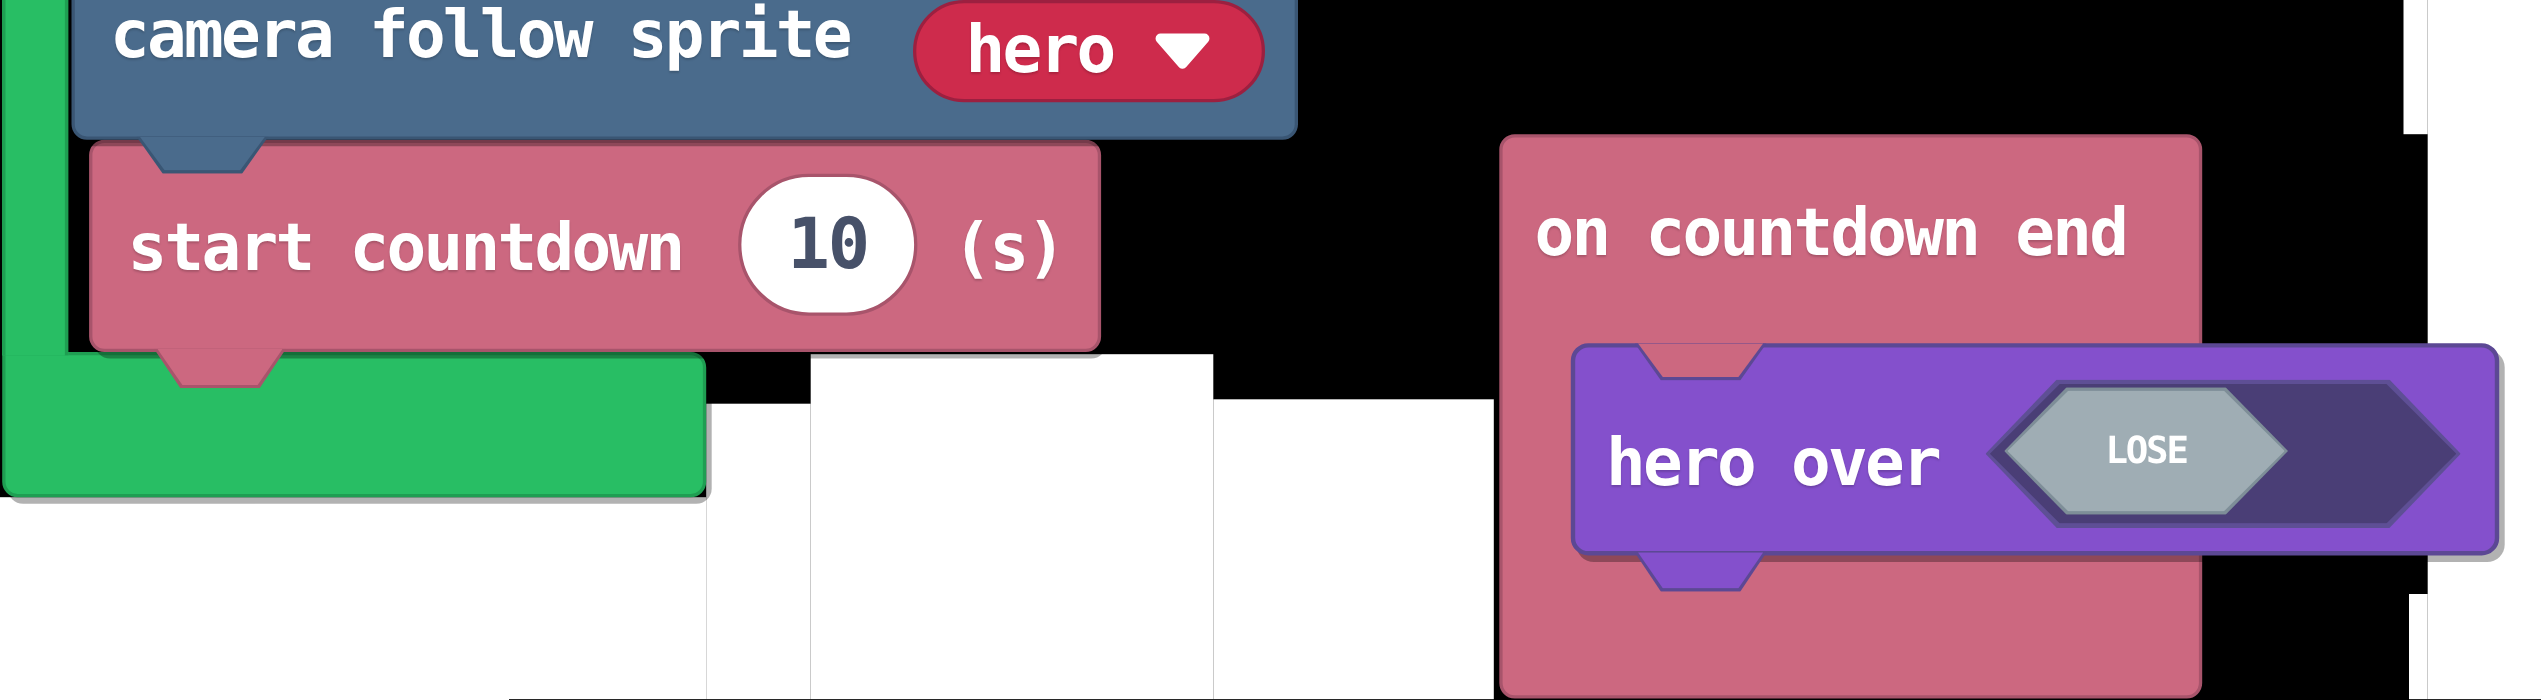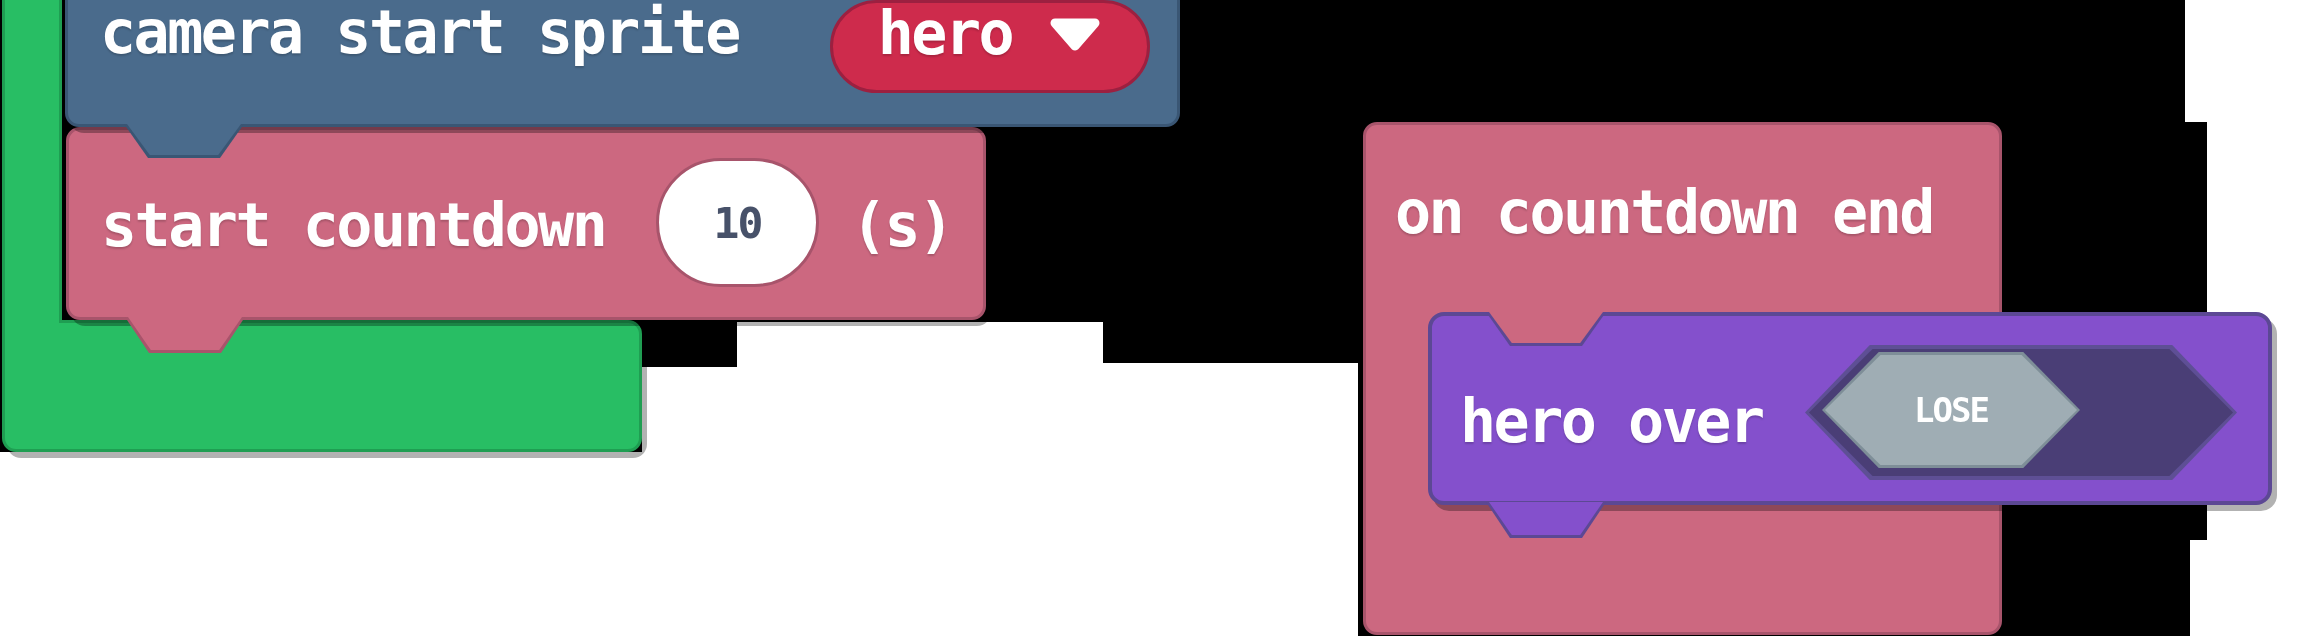--- a/index.html
+++ b/index.html
@@ -15,33 +15,33 @@
   #green-spine{left:2px;top:0;width:60px;height:323px;background:var(--loops-green);
                border-left:3px solid var(--loops-green-border);border-right:3px solid var(--loops-green-border);box-sizing:border-box;}
   #green-bar{left:2px;top:320px;width:640px;height:132px;background:var(--loops-green);
              border:3px solid var(--loops-green-border);border-radius:2px 14px 14px 14px;box-sizing:border-box;}
 
   #blue-block{left:65px;top:-55px;width:1115px;height:182px;background:var(--scene-blue);
               border:3px solid var(--scene-blue-border);border-radius:14px;box-sizing:border-box;}
   #blue-label{left:32px;top:54px;}
   #hero-pill{position:absolute;left:762px;top:52px;width:320px;height:93px;background:var(--variable-red);
              border:3px solid var(--variable-red-border);border-radius:47px;box-sizing:border-box;
-             display:flex;justify-content:center;align-items:flex-start;padding-top:0;cursor:pointer;}
+             display:flex;justify-content:center;align-items:flex-start;padding-top:12px;cursor:pointer;}
   #hero-pill .blocklabel{position:static;}
   #hero-arrow{margin-left:36px;margin-top:14px;}
 
   .tab-outer,.tab-inner{position:absolute;clip-path:polygon(0 0,100% 0,80% 100%,20% 100%);}
 
-  #pink1{left:66px;top:127px;width:920px;height:193px;background:var(--info-pink);
+  #pink1{left:81px;top:127px;width:920px;height:193px;background:var(--info-pink);
          border:3px solid var(--info-pink-border);border-radius:14px;box-sizing:border-box;}
   #pink1-label{left:32px;top:65px;}
   #count-oval{position:absolute;left:587px;top:28px;width:163px;height:129px;background:#fff;
               border:3px solid var(--info-pink-border);border-radius:65px;box-sizing:border-box;
               display:flex;align-items:center;justify-content:center;cursor:text;}
-  #count-oval span{color:var(--field-text);font-size:43px;letter-spacing:-2px;}
+  #count-oval span{color:var(--field-text);font-size:64px;letter-spacing:-2px;}
   #pink1-suffix{left:782px;top:65px;}
 
   
   #pink2{left:1363px;top:122px;width:639px;height:513px;background:var(--info-pink);
          border:3px solid var(--info-pink-border);border-radius:14px;box-sizing:border-box;}
   #pink2-label{left:29px;top:57px;}
 
   #purple-block{left:1428px;top:312px;width:844px;height:193px;background:var(--game-purple);
                 border:4px solid var(--game-purple-border);border-radius:16px;box-sizing:border-box;}
   #gameover-label{left:28px;top:75px;}
@@ -70,21 +70,21 @@
     <div class="blocklabel" id="pink1-label">start countdown</div>
     <div id="count-oval">
       <span>10</span>
     </div>
     <div class="blocklabel" id="pink1-suffix">(s)</div>
     <div class="tab-outer" style="left:56px;top:187px;width:120px;height:36px;background:var(--info-pink-border)"></div>
     <div class="tab-inner" style="left:59px;top:187px;width:114px;height:33px;background:var(--info-pink)"></div>
   </div>
 
   <div id="blue-block" class="abs shadowed">
-    <div class="blocklabel" id="blue-label">camera start sprite</div>
+    <div class="blocklabel" id="blue-label">camera follow sprite</div>
     <div id="hero-pill">
       <span class="blocklabel">hero</span>
       <svg id="hero-arrow" width="54" height="34" viewBox="0 0 54 34">
         <path d="M7 6 L47 6 L27 29 Z" fill="#ffffff" stroke="#ffffff" stroke-width="9" stroke-linejoin="round"></path>
       </svg>
     </div>
     <div class="tab-outer" style="left:56px;top:176px;width:120px;height:34px;background:var(--scene-blue-border)"></div>
     <div class="tab-inner" style="left:59px;top:176px;width:114px;height:31px;background:var(--scene-blue)"></div>
   </div>
 

